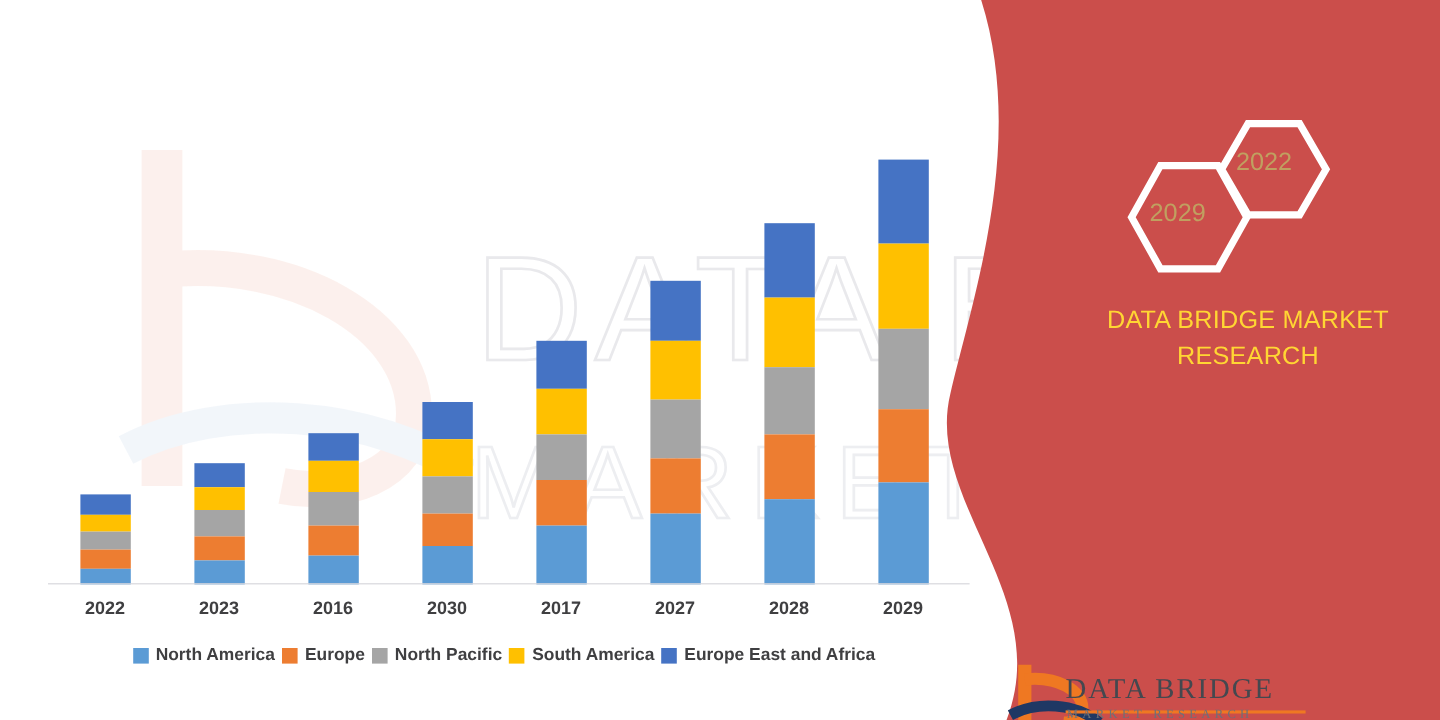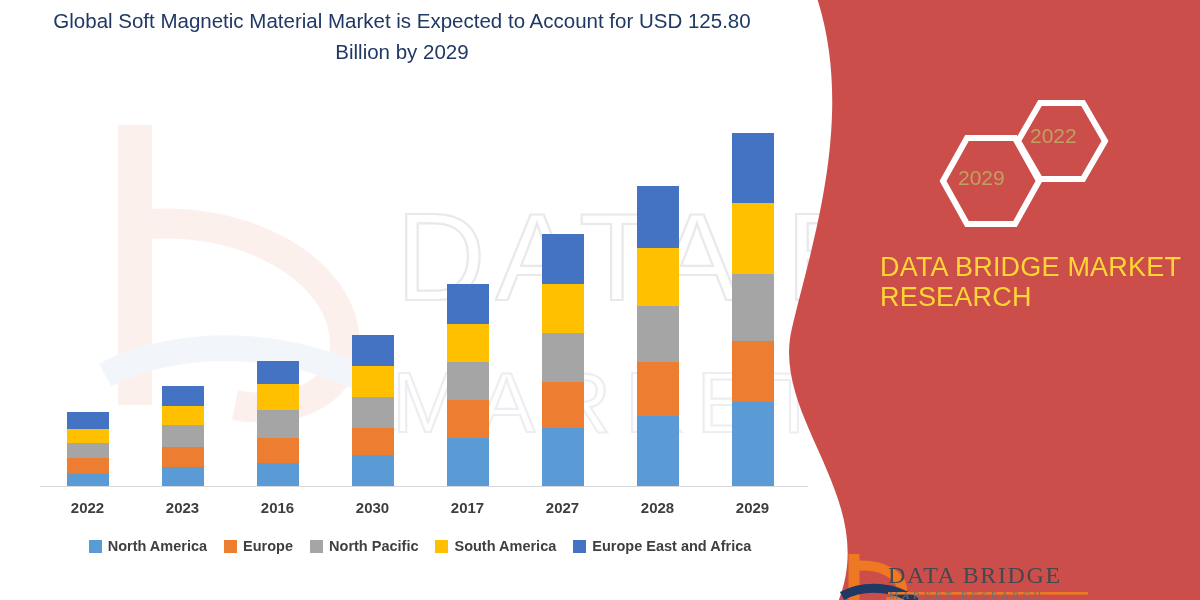--- a/index.html
+++ b/index.html
@@ -58,22 +58,23 @@
     text-align: right;
     color: #ffffff;
     font-size: 20.5px;
     line-height: 31px;
     font-weight: 400;
   }
   .brand-name {
     position: absolute;
     left: 880px; top: 252px;
     width: 320px;
+    text-align: center;
     color: #ffd633;
-    font-size: 27px;
+    font-size: 21px;
     line-height: 30px;
     font-weight: 400;
     letter-spacing: .2px;
   }
 
   .hexwrap { position: absolute; left: 925px; top: 98px; width: 200px; height: 130px; }
   .hex-label {
     position: absolute;
     color: #c0a060;
     font-size: 21px;
@@ -158,21 +159,21 @@
     line-height: 28px;
   }
 
   .legend {
     position: absolute;
     left: 40px; top: 538px;
     width: 760px;
     display: flex;
     justify-content: center;
     align-items: center;
-    gap: 17px;
+    gap: 6px;
   }
   .legend-item { display: flex; align-items: center; gap: 6px; }
   .legend-swatch { width: 13px; height: 13px; display: inline-block; }
   .legend-label { color: #3f3f41; font-size: 14.5px; font-weight: bold; white-space: nowrap; }
 </style>
 </head>
 <body>
 
 <div id="infographic">
 
@@ -182,21 +183,20 @@
       <path d="M40 120 C 150 108, 250 165, 250 240 C 250 292, 190 310, 140 300" stroke="#fae3dc" stroke-width="30" fill="none"></path>
       <path d="M10 270 C 90 228, 215 236, 295 290" stroke="#e7eef6" stroke-width="26" fill="none"></path>
     </svg>
 
     <svg class="wm-bigtext" viewBox="0 0 1200 600">
       <text x="396" y="300">DATA BRIDGE</text>
       <text class="wm-second" x="392" y="432">MARKET RESEARCH</text>
     </svg>
   </div>
 
-  <div class="chart-title">Global Soft Magnetic Material Market is Expected to Account for USD 125.80 Billion by 2029</div>
 
   <div class="plot">
     <div class="bars" id="bars">
         <div class="bar-slot">
           <div class="bar">
             <div class="seg" title="Middle East and Africa 2022: 5.98" style="height: 16.836px; background: rgb(69, 115, 196);"></div>
             <div class="seg" title="South America 2022: 5.19" style="height: 14.6118px; background: rgb(255, 192, 0);"></div>
             <div class="seg" title="Asia Pacific 2022: 5.05" style="height: 14.2177px; background: rgb(165, 165, 165);"></div>
             <div class="seg" title="Europe 2022: 5.77" style="height: 16.2448px; background: rgb(237, 125, 49);"></div>
             <div class="seg" title="North America 2022: 4.69" style="height: 13.2042px; background: rgb(91, 155, 213);"></div>

